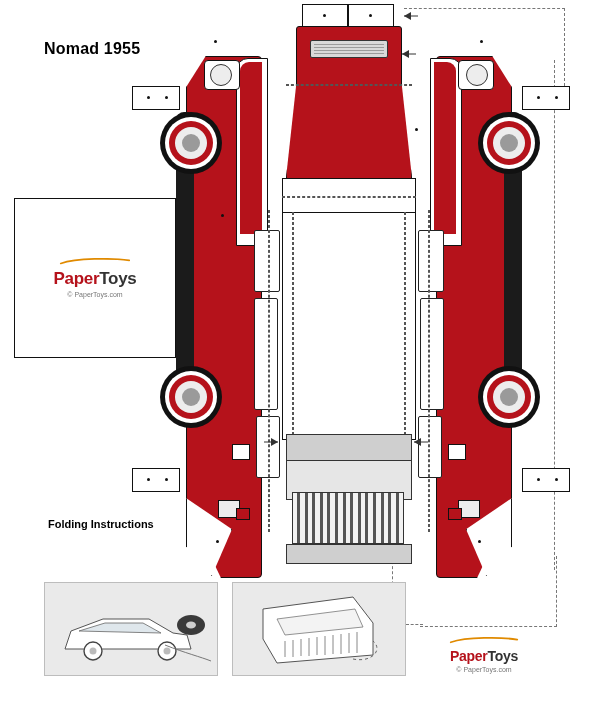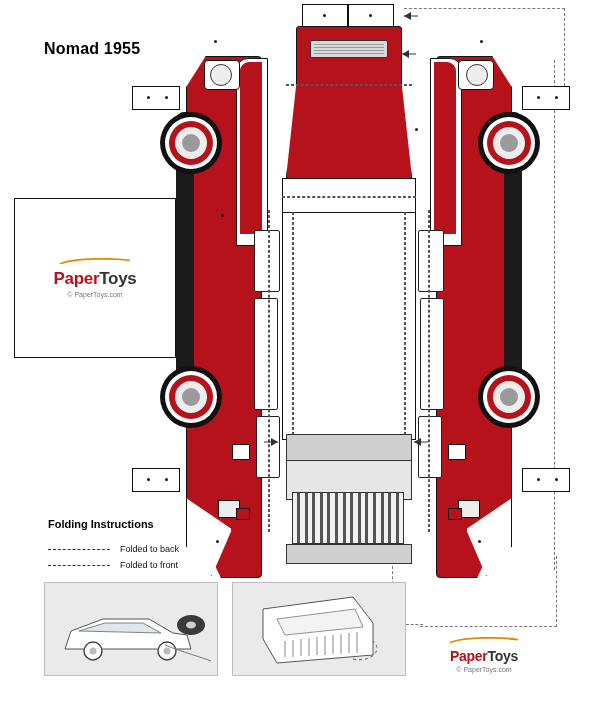--- a/index.html
+++ b/index.html
@@ -209,30 +209,20 @@
       </svg>
       <div class="logoTop">
         <span class="p1">Paper</span><span class="p2">Toys</span>
       </div>
       <div class="logoSub">© PaperToys.com</div>
     </div>
   </div>
 
   <div class="abs" id="foldTitle" style="left:48px;top:518px;">Folding Instructions</div>
 
-  <div class="abs" style="left:48px;top:538px;width:190px;">
-    <div class="legendRow">
-      <span class="ln d1"></span>
-      <span>Folded to back</span>
-    </div>
-    <div class="legendRow">
-      <span class="ln d2" style="border-top:1px dashed #333;"></span>
-      <span>Folded to front</span>
-    </div>
-  </div>
 
   <div class="abs photo" style="left:44px;top:582px;width:172px;height:92px;">
     <svg width="172" height="92" viewBox="0 0 172 92">
       <rect x="0" y="0" width="172" height="92" fill="#eaeaea"></rect>
       <path d="M20 66 L26 48 L58 36 L104 36 L128 50 L142 52 L146 66 Z" fill="#fff" stroke="#555" stroke-width="1"></path>
       <path d="M34 48 L60 40 L98 40 L116 50 Z" fill="#dfe7ec" stroke="#666" stroke-width=".8"></path>
       <circle cx="48" cy="68" r="9" fill="#fff" stroke="#444" stroke-width="1.4"></circle>
       <circle cx="48" cy="68" r="3.5" fill="#bbb"></circle>
       <circle cx="122" cy="68" r="9" fill="#fff" stroke="#444" stroke-width="1.4"></circle>
       <circle cx="122" cy="68" r="3.5" fill="#bbb"></circle>

